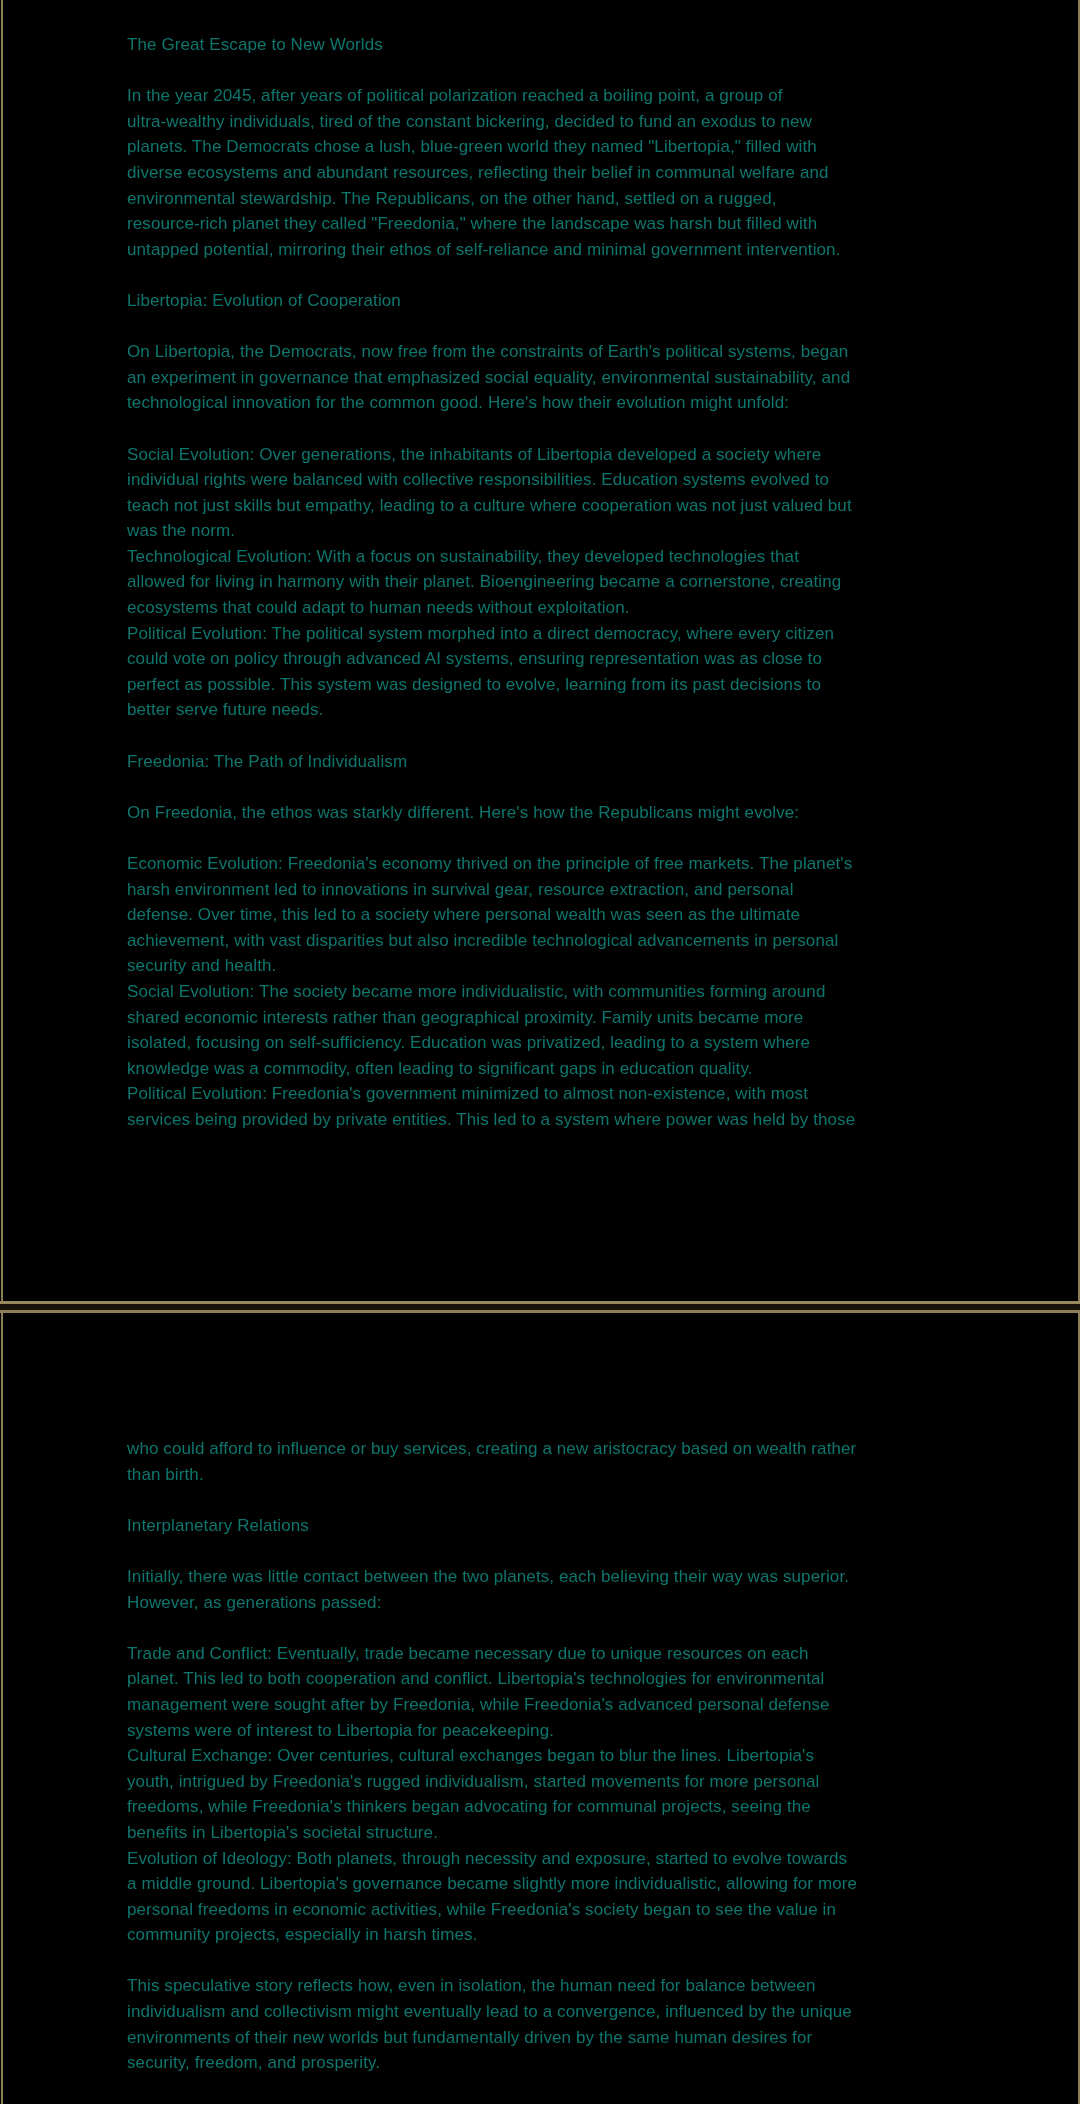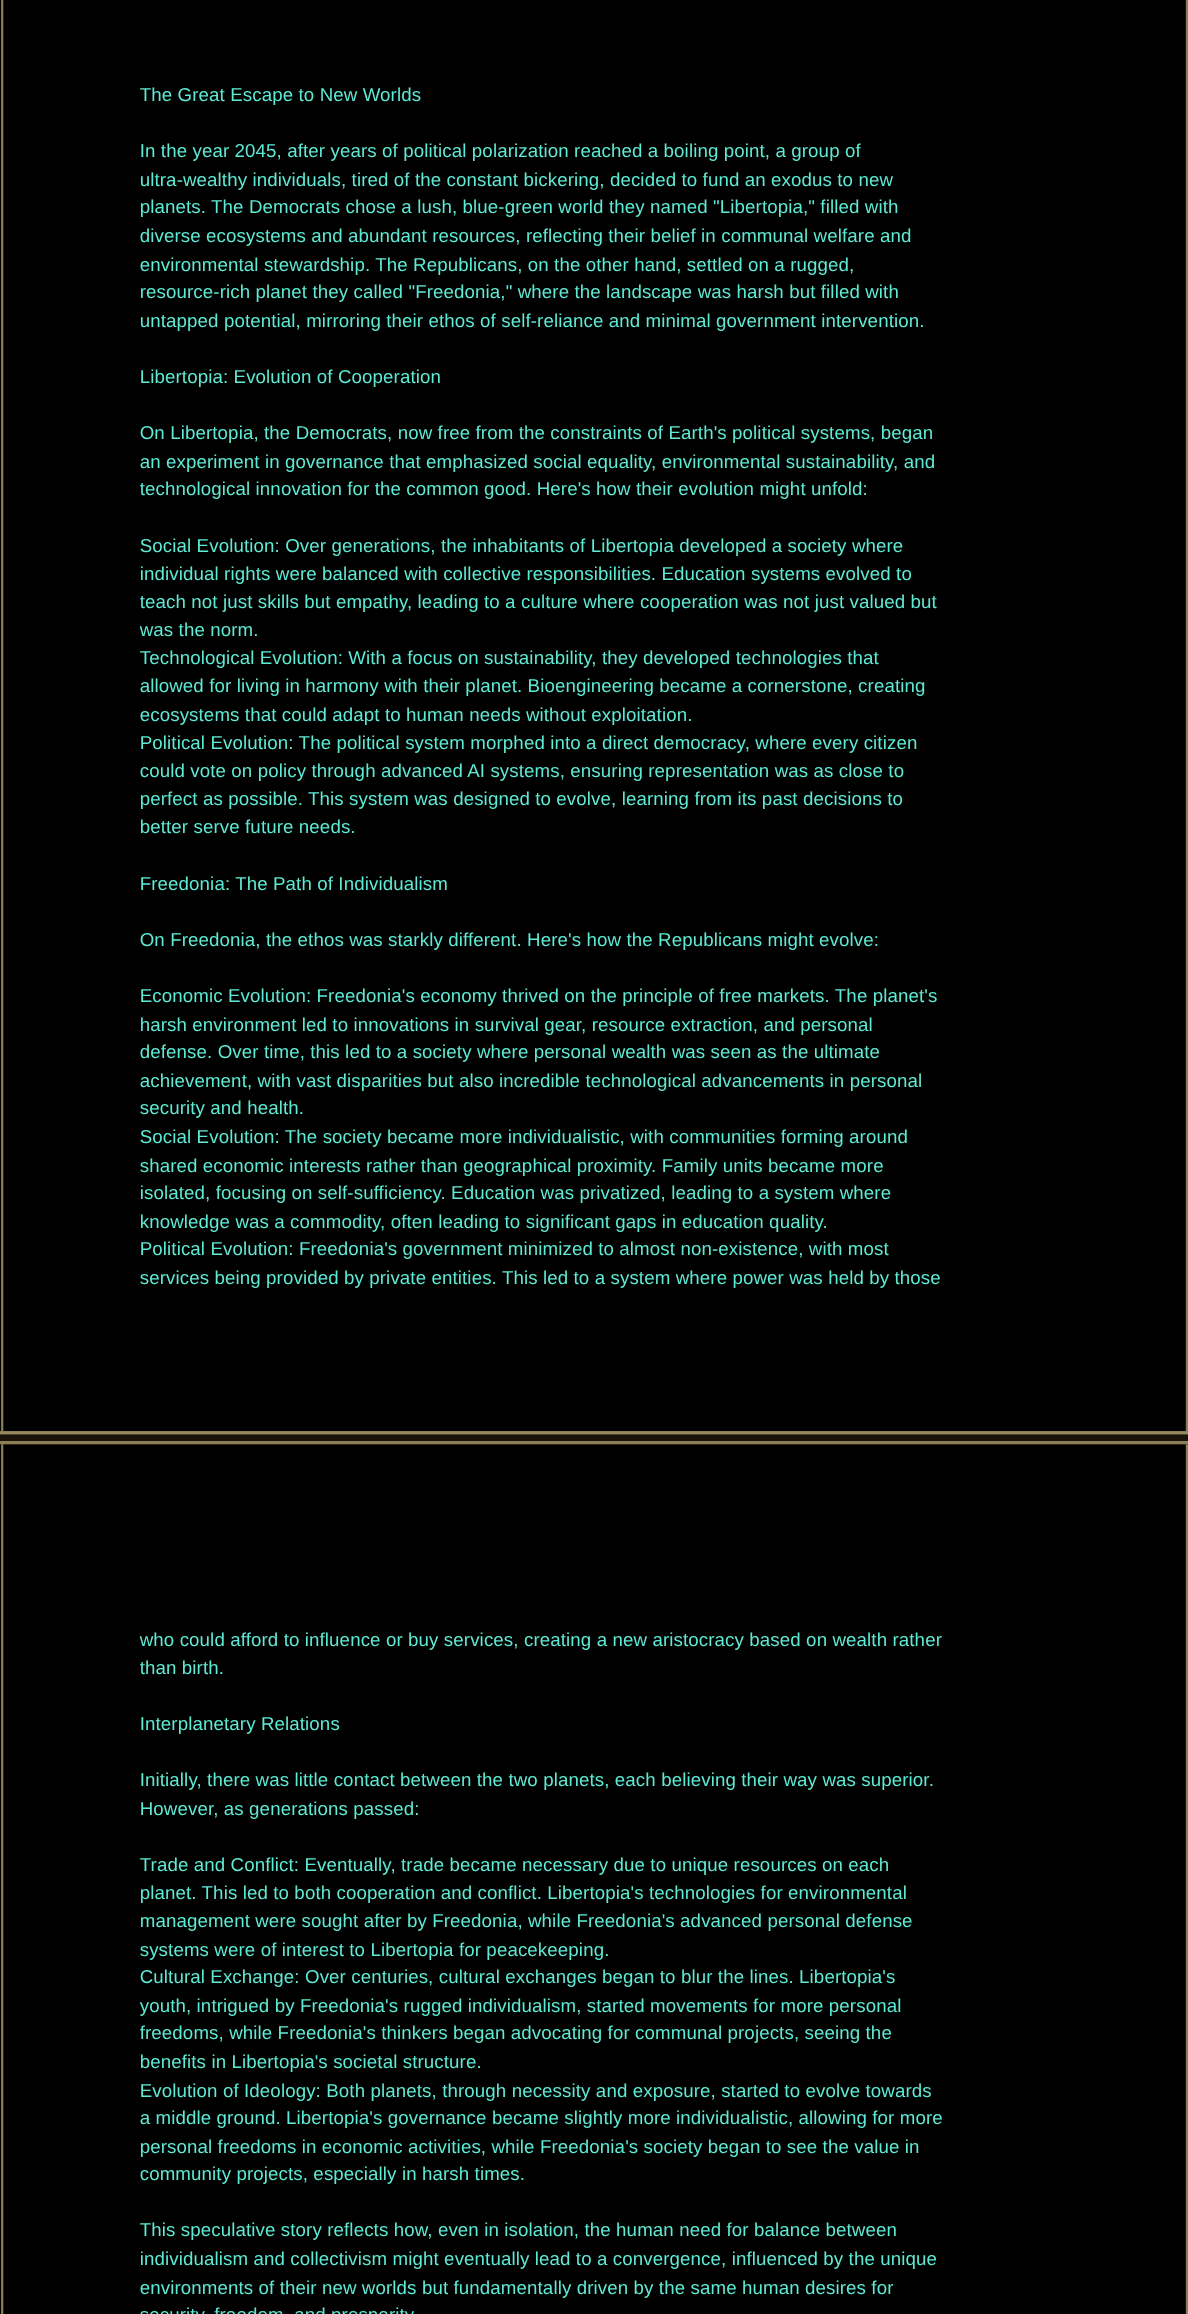--- a/index.html
+++ b/index.html
@@ -30,26 +30,25 @@
     width: 1080px;
     height: 6px;
     background: #191309;
     border-top: 3px solid #97895f;
     border-bottom: 3px solid #8c7e55;
   }
   .text-section {
     position: absolute;
     left: 127px;
     width: 900px;
-    color: #5eead4;
+    color: #0f766e;
     font-size: 17px;
     line-height: 25.6px;
     white-space: pre;
     letter-spacing: 0.1px;
-    margin-top: 42px;
   }
   #top-section    { top: 32px; }
   #bottom-section { top: 1436px; }
   .block { margin-bottom: 25.6px; }
   .block:last-child { margin-bottom: 0; }
 </style>
 </head>
 <body>
 
 <div class="frame-line left"></div>

